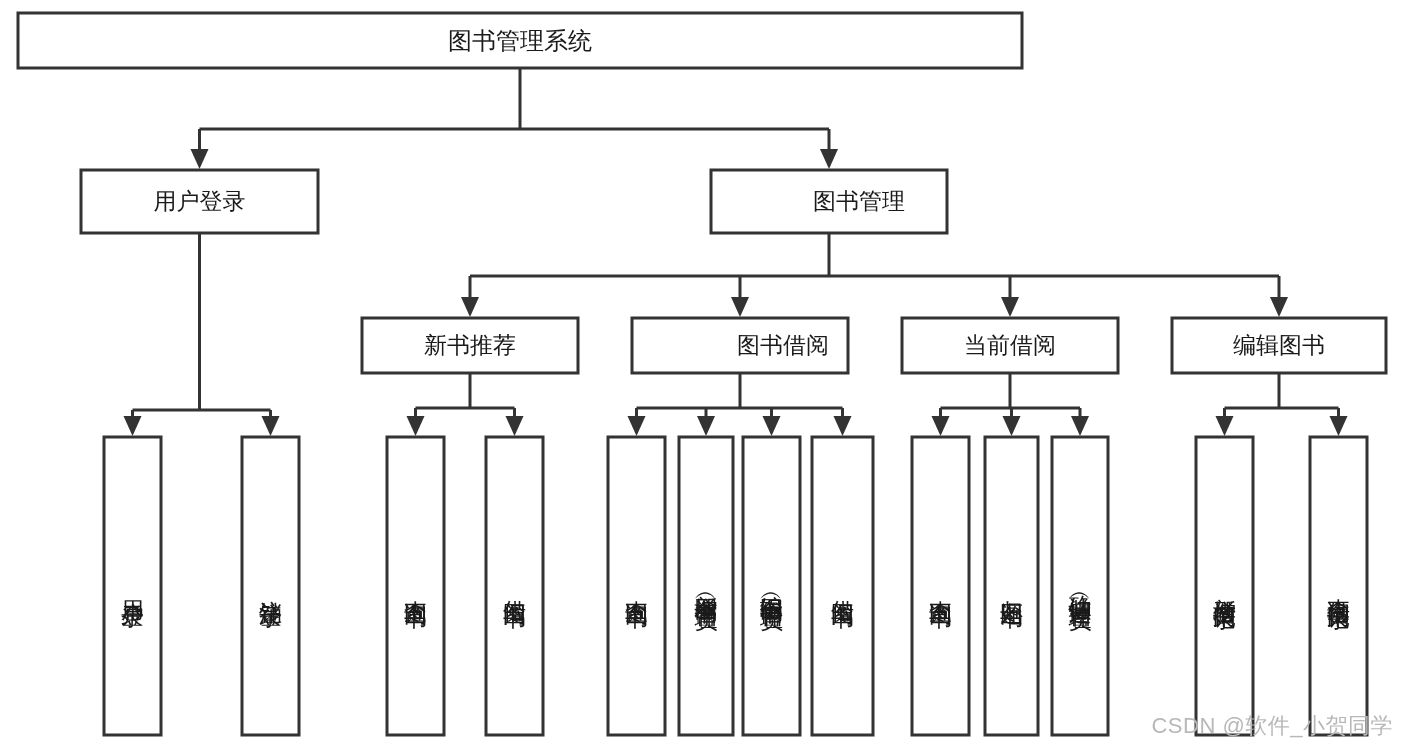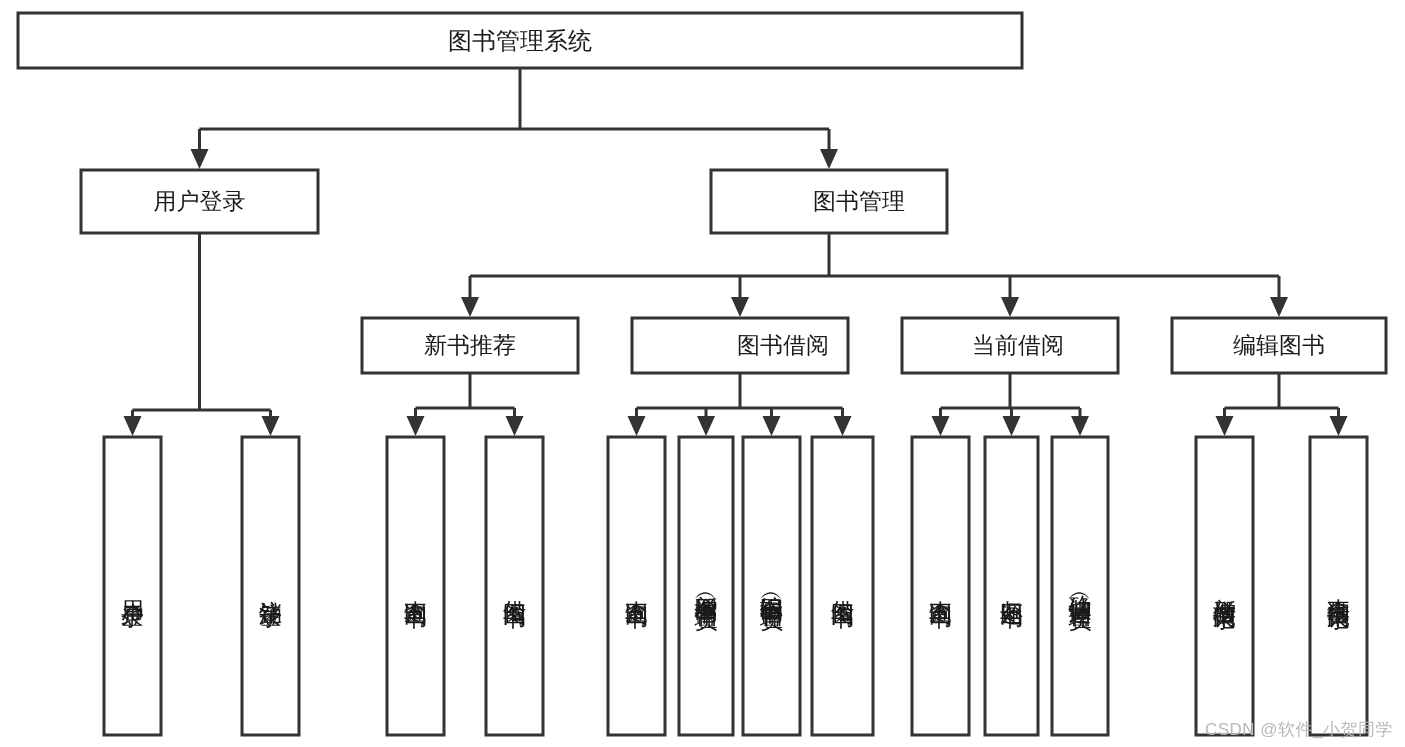--- a/index.html
+++ b/index.html
@@ -62,21 +62,21 @@
     align-items: center;
     justify-content: center;
   }
   .node-label.root {
     font-size: 24px;
   }
   .watermark {
     position: absolute;
     right: 12px;
     bottom: 6px;
-    font-size: 17px;
+    font-size: 22px;
     color: #b8b8b8;
     white-space: nowrap;
     letter-spacing: 0.5px;
   }
 </style>
 </head>
 <body>
 
 <div id="diagram-root">
 
@@ -163,21 +163,21 @@
         <rect x="1310" y="437" width="57" height="298" class="node-box"></rect>
       </g>
   </svg>
 
   <div id="labels-layer">
       <div class="node-label horiz root" style="left: 18px; top: 13px; width: 1004px; height: 55px;">图书管理系统</div>
       <div class="node-label horiz" style="left: 81px; top: 170px; width: 237px; height: 63px;">用户登录</div>
       <div class="node-label horiz" style="left: 741px; top: 170px; width: 236px; height: 63px;">图书管理</div>
       <div class="node-label horiz" style="left: 362px; top: 318px; width: 216px; height: 55px;">新书推荐</div>
       <div class="node-label horiz" style="left: 632px; top: 318px; width: 216px; height: 55px; margin-left: 43px;">图书借阅</div>
-      <div class="node-label horiz" style="left: 902px; top: 318px; width: 216px; height: 55px; margin-left: 8px;">当前借阅</div>
+      <div class="node-label horiz" style="left: 902px; top: 318px; width: 216px; height: 55px;">当前借阅</div>
       <div class="node-label horiz" style="left: 1172px; top: 318px; width: 214px; height: 55px;">编辑图书</div>
       <div class="node-label vert" style="left: 104px; top: 437px; width: 57px; height: 298px;">用户登录</div>
       <div class="node-label vert" style="left: 242px; top: 437px; width: 57px; height: 298px;">注销登录</div>
       <div class="node-label vert" style="left: 387px; top: 437px; width: 57px; height: 298px;">查询图书</div>
       <div class="node-label vert" style="left: 486px; top: 437px; width: 57px; height: 298px;">借阅图书</div>
       <div class="node-label vert" style="left: 608px; top: 437px; width: 57px; height: 298px;">查询图书</div>
       <div class="node-label vert" style="left: 679px; top: 437px; width: 54px; height: 298px;">新增图书（管理员）</div>
       <div class="node-label vert" style="left: 743px; top: 437px; width: 57px; height: 298px;">编辑图书（管理员）</div>
       <div class="node-label vert" style="left: 812px; top: 437px; width: 61px; height: 298px;">借阅图书</div>
       <div class="node-label vert" style="left: 912px; top: 437px; width: 57px; height: 298px;">查询图书</div>

